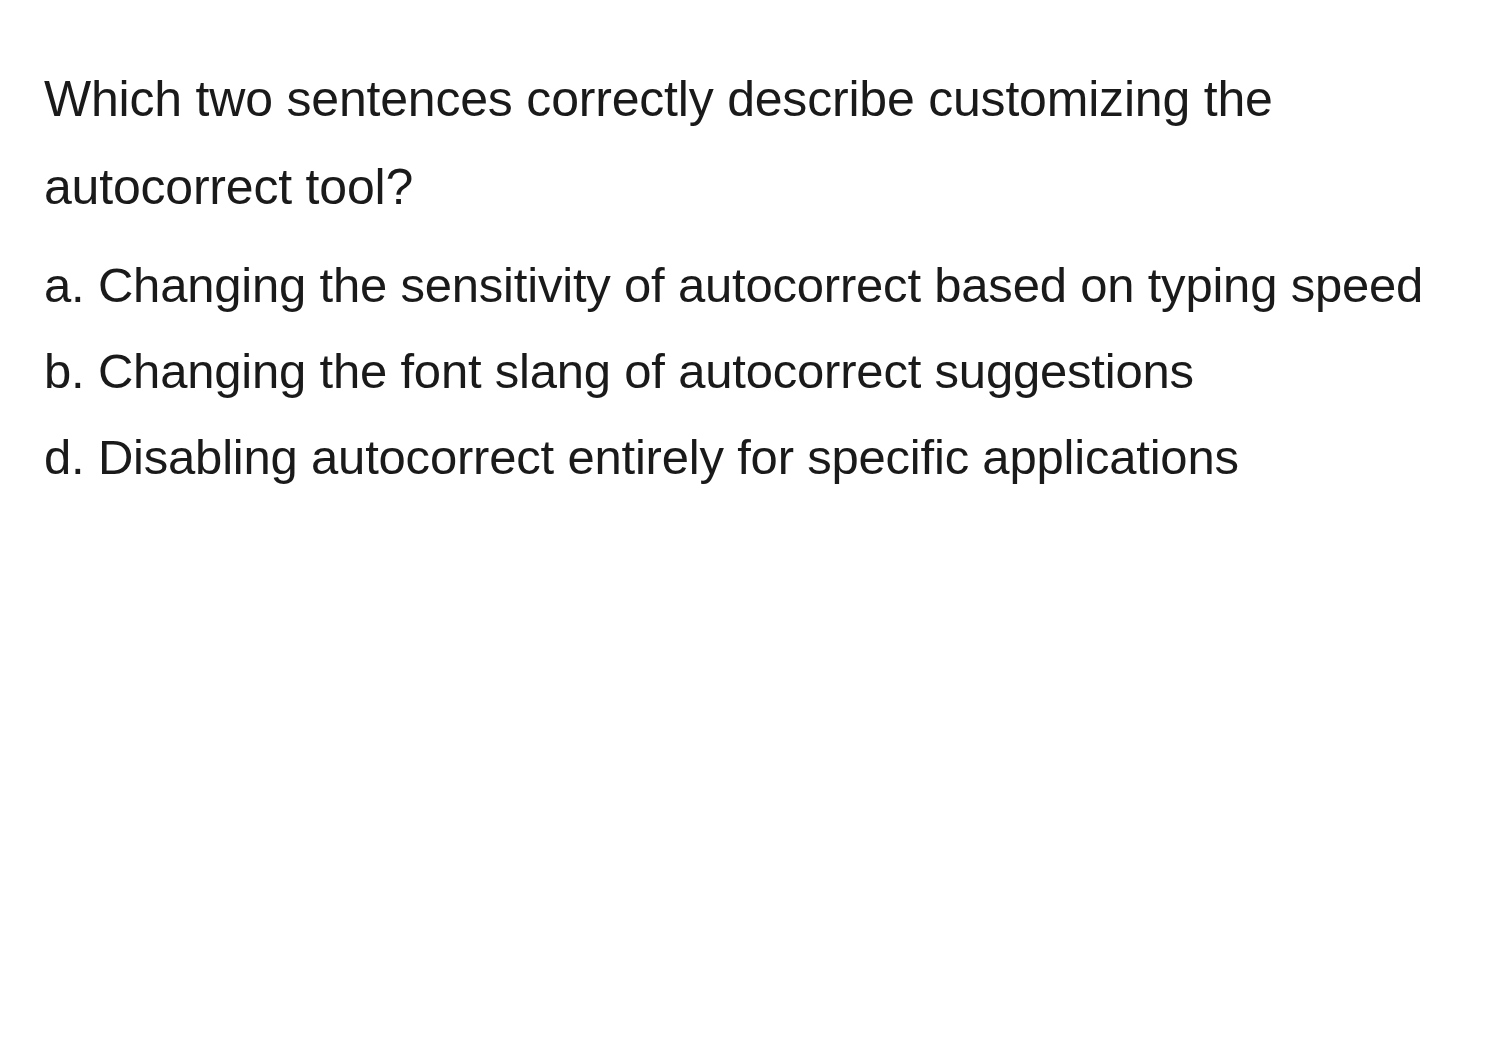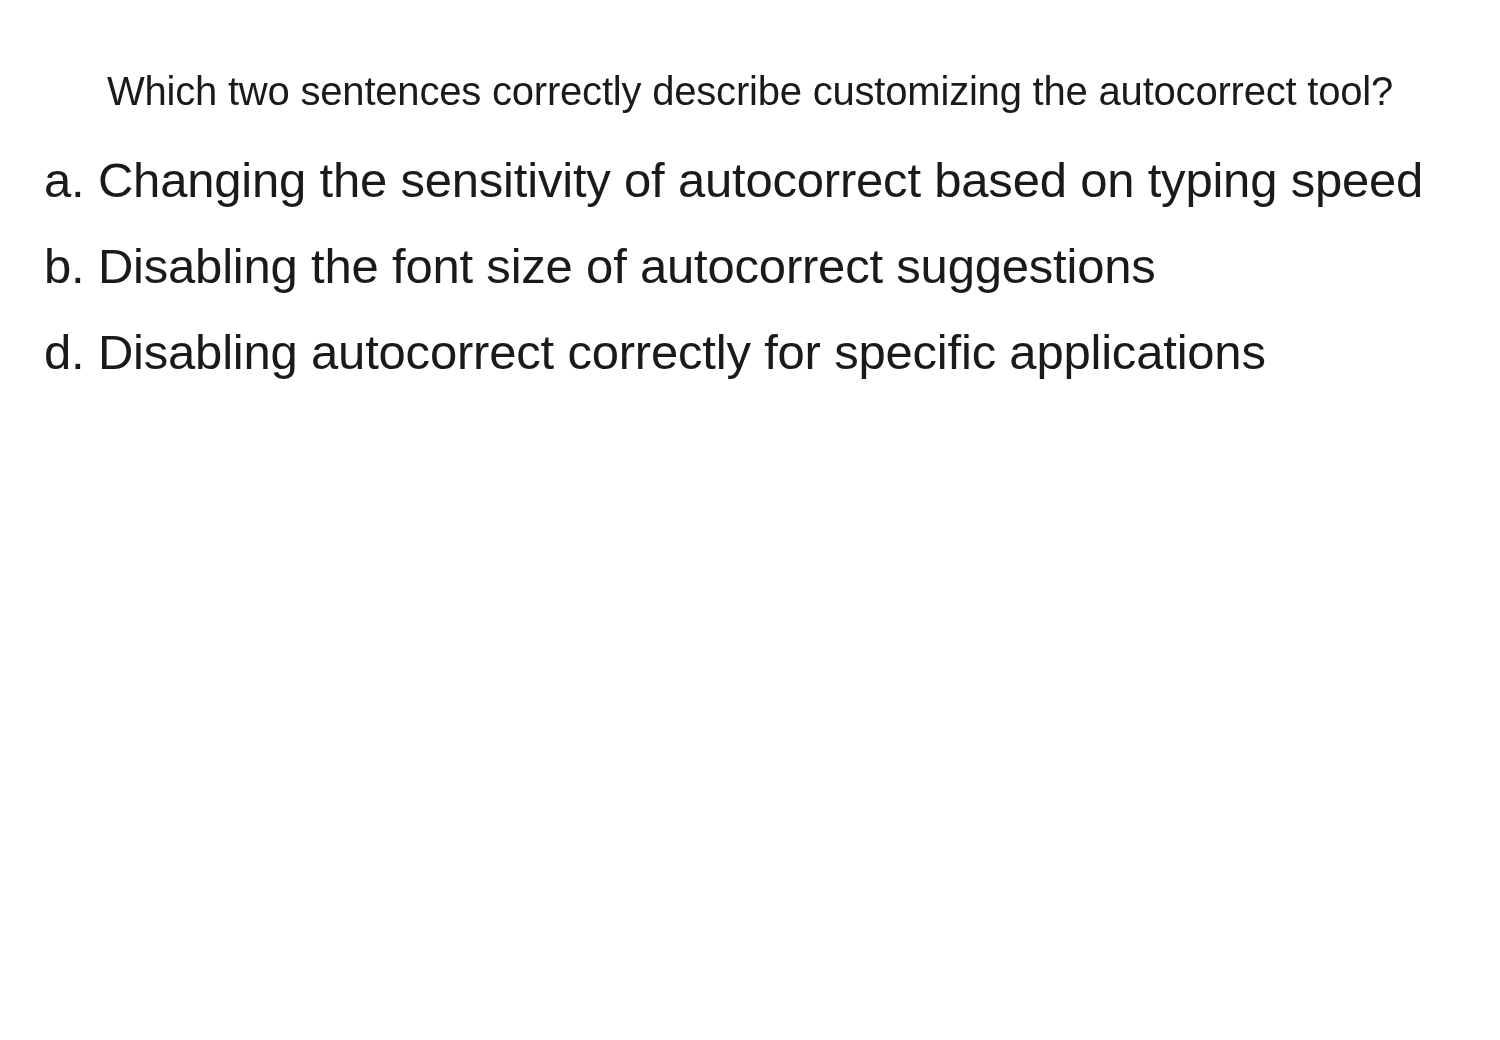--- a/index.html
+++ b/index.html
@@ -12,25 +12,24 @@
     color: #1a1a1a;
     overflow: hidden;
   }
   .page {
     padding: 56px 44px 0 44px;
     box-sizing: border-box;
     width: 100%;
     height: 100%;
   }
   .question {
-    font-size: 40px;
+    font-size: 50px;
     line-height: 1.75;
     letter-spacing: -0.2px;
     margin-bottom: 12px;
-    text-align: center;
   }
   .option {
     font-size: 49px;
     line-height: 1.75;
     letter-spacing: -0.2px;
   }
   .option .label {
     display: inline;
   }
   .option .text {
@@ -46,23 +45,23 @@
 
   <div class="option">
     <span class="label">a.</span>
     <span> </span>
     <span class="text">Changing the sensitivity of autocorrect based on typing speed</span>
   </div>
 
   <div class="option">
     <span class="label">b.</span>
     <span> </span>
-    <span class="text">Disabling the font size of autocorrect suggestions</span>
+    <span class="text">Changing the font slang of autocorrect suggestions</span>
   </div>
 
 
   <div class="option">
     <span class="label">d.</span>
     <span> </span>
-    <span class="text">Disabling autocorrect correctly for specific applications</span>
+    <span class="text">Disabling autocorrect entirely for specific applications</span>
   </div>
 
 </div>
 
 </body></html>

